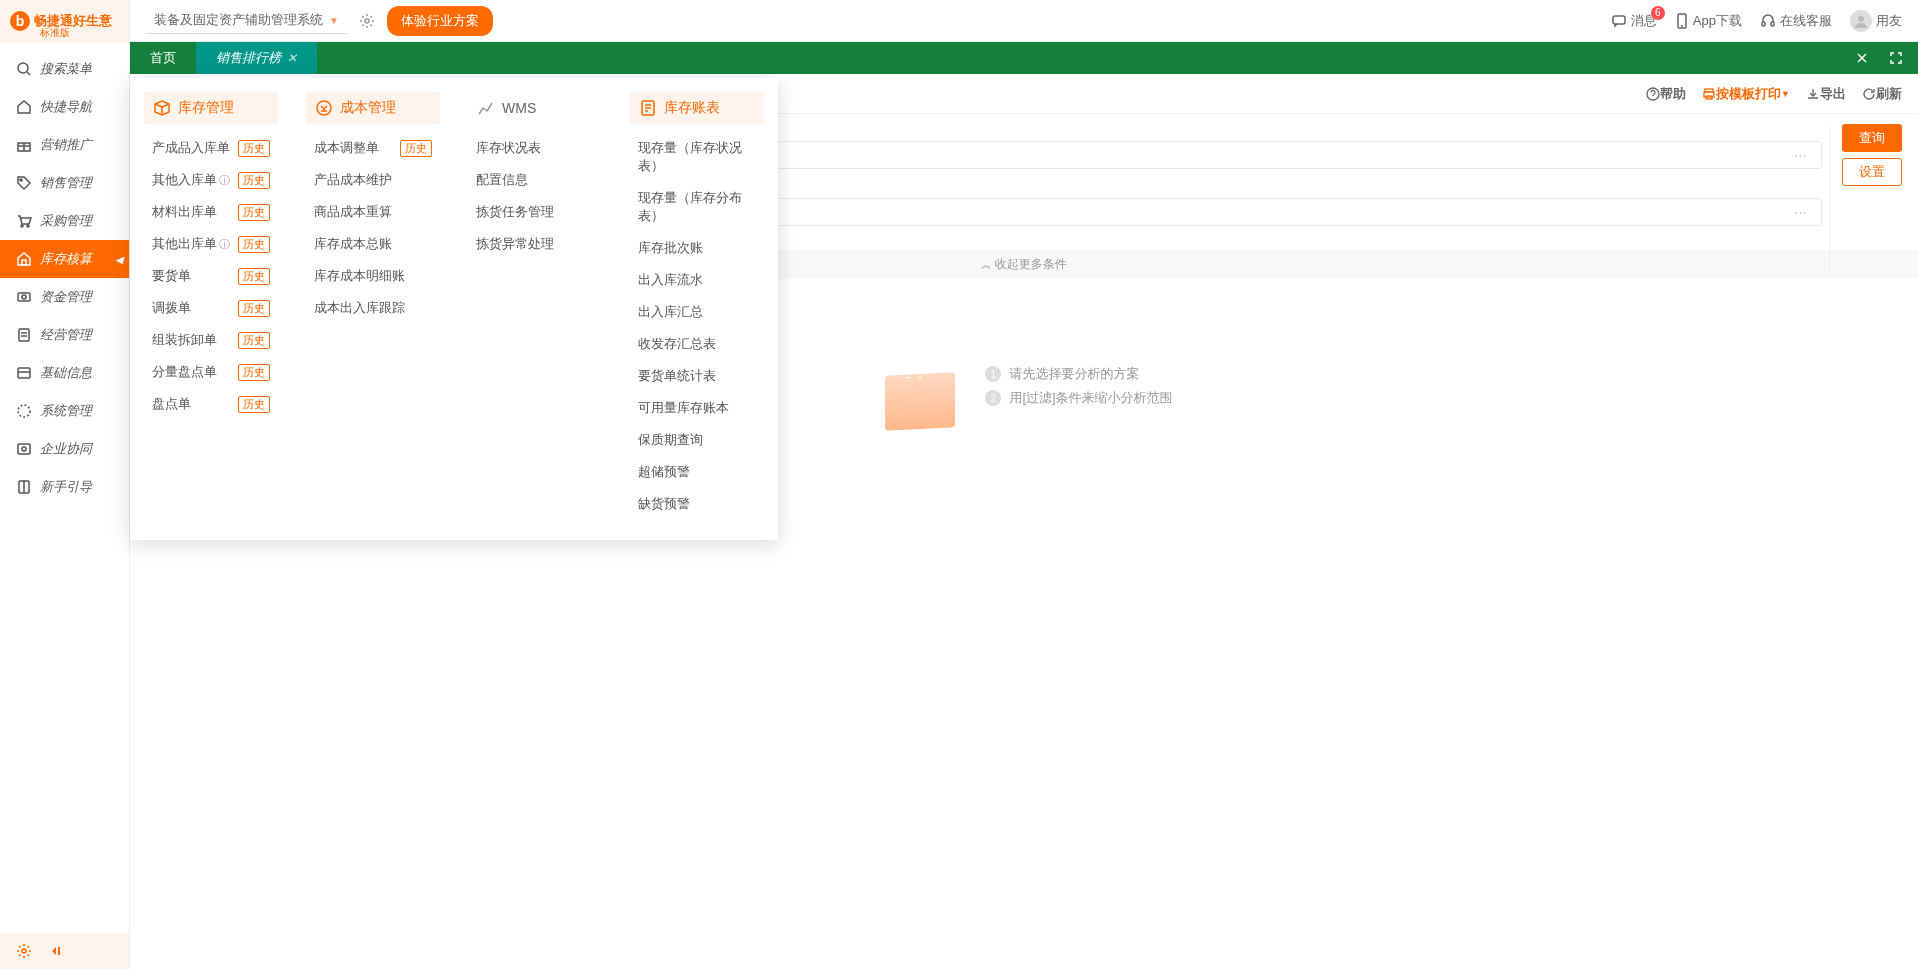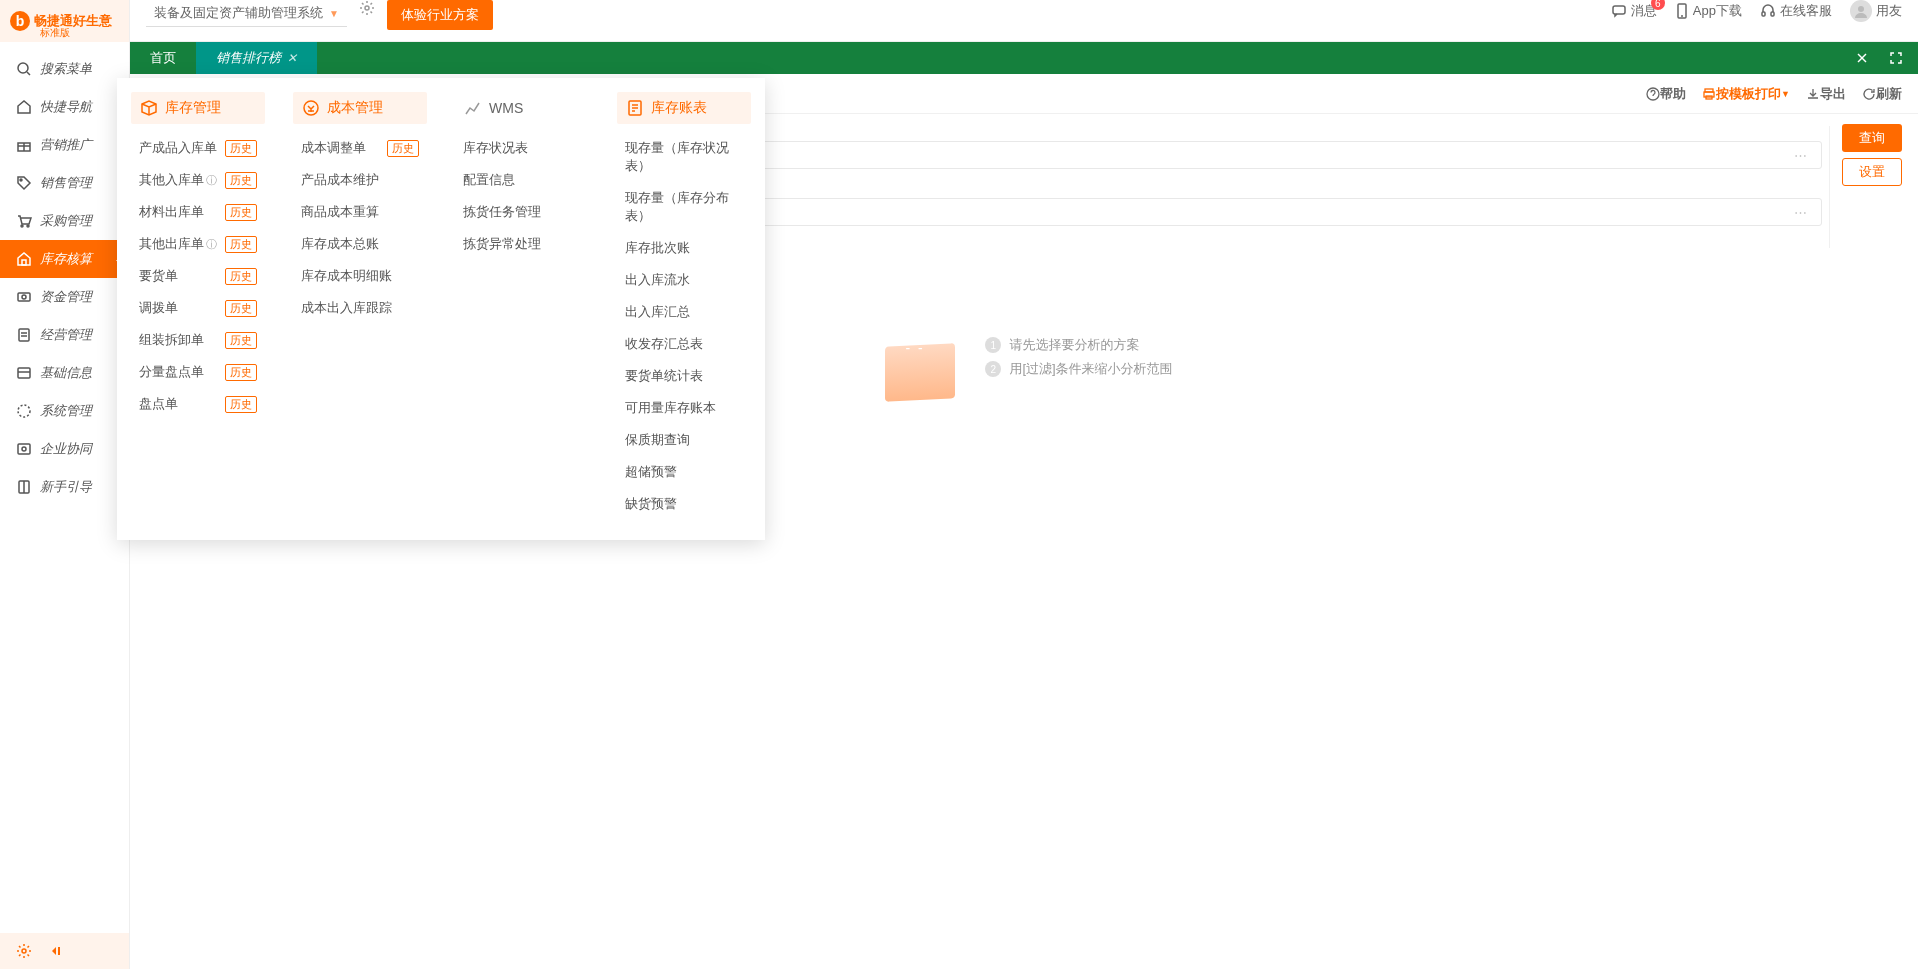--- a/index.html
+++ b/index.html
@@ -14,24 +14,24 @@
 .logo-icon { width: 20px; height: 20px; background: #ff6a00; border-radius: 50%; display: inline-flex; align-items: center; justify-content: center; color: #fff; font-size: 14px; }
 .side-nav { flex: 1; padding-top: 8px; }
 .side-item { display: flex; align-items: center; gap: 8px; padding: 10px 16px; cursor: pointer; color: #555; position: relative; font-style: italic; }
 .side-item.active { background: #ff6a00; color: #fff; }
 .side-item .icon { width: 16px; height: 16px; display: inline-flex; align-items: center; justify-content: center; }
 .side-item .arrow { position: absolute; right: 6px; font-size: 10px; }
 .side-footer { height: 36px; background: #fff3eb; display: flex; align-items: center; gap: 18px; padding: 0 16px; color: #ff6a00; }
 
 
 .main { flex: 1; display: flex; flex-direction: column; min-width: 0; }
-.topbar { height: 42px; display: flex; align-items: flex-start; padding: 0 16px; gap: 12px; border-bottom: 1px solid #eee; }
+.topbar { height: 42px; display: flex; align-items: center; padding: 0 16px; gap: 12px; border-bottom: 1px solid #eee; }
 .sys-select { display: flex; align-items: center; gap: 6px; padding: 4px 8px; border-bottom: 1px solid #ddd; color: #666; font-size: 13px; min-width: 190px; justify-content: space-between; }
 .gear-icon { color: #999; cursor: pointer; }
-.orange-btn { background: #ff6a00; color: #fff; border: none; padding: 6px 14px; border-radius: 2px; cursor: pointer; font-size: 13px; }
+.orange-btn { background: #ff6a00; color: #fff; border: none; padding: 6px 14px; border-radius: 12px; cursor: pointer; font-size: 13px; }
 .topbar-right { margin-left: auto; display: flex; align-items: center; gap: 18px; color: #666; font-size: 13px; }
 .tb-item { display: flex; align-items: center; gap: 4px; cursor: pointer; position: relative; }
 .badge { position: absolute; top: -6px; right: -8px; background: #ff4d4f; color: #fff; border-radius: 8px; font-size: 10px; min-width: 14px; height: 14px; display: flex; align-items: center; justify-content: center; padding: 0 3px; }
 .avatar { width: 22px; height: 22px; border-radius: 50%; background: #ddd; display: flex; align-items: center; justify-content: center; color: #999; font-size: 12px; }
 
 
 .tabbar { height: 32px; background: #15803d; display: flex; align-items: center; color: #fff; position: relative; }
 .tab { padding: 0 20px; height: 100%; display: flex; align-items: center; gap: 6px; cursor: pointer; font-size: 13px; }
 .tab.active { background: #009688; font-style: italic; }
 .tab .close { font-size: 12px; opacity: 0.8; }
@@ -51,21 +51,21 @@
 .filter-input { flex: 1; height: 28px; border: 1px solid #e8e8e8; border-radius: 3px; padding: 0 8px; display: flex; align-items: center; justify-content: space-between; color: #999; min-width: 0; }
 .filter-input .chev { font-size: 10px; color: #ff9a5a; }
 .tag-chip { background: #f5f5f5; padding: 2px 6px; border-radius: 2px; font-size: 12px; color: #666; display: inline-flex; align-items: center; gap: 4px; }
 .tag-chip .x { cursor: pointer; color: #999; }
 .action-col { width: 60px; display: flex; flex-direction: column; gap: 6px; }
 .btn-query { background: #ff6a00; color: #fff; border: none; padding: 5px 0; border-radius: 3px; cursor: pointer; font-size: 13px; }
 .btn-set { background: #fff; color: #ff6a00; border: 1px solid #ff6a00; padding: 4px 0; border-radius: 3px; cursor: pointer; font-size: 13px; }
 .collapse-bar { text-align: center; padding: 6px 0; background: #f8f8f8; color: #999; font-size: 12px; cursor: pointer; margin: 0 -16px; }
 
 
-.mega-menu { position: absolute; top: 78px; left: 117px; width: 648px; background: #fff; box-shadow: 0 4px 20px rgba(0,0,0,0.15); z-index: 100; padding: 14px 0 20px; display: flex; }
+.mega-menu { position: absolute; top: 78px; left: 130px; width: 648px; background: #fff; box-shadow: 0 4px 20px rgba(0,0,0,0.15); z-index: 100; padding: 14px 0 20px; display: flex; }
 .mega-col { flex: 1; padding: 0 14px; }
 .mega-header { display: flex; align-items: center; gap: 6px; padding: 6px 8px; background: #fff3eb; color: #ff6a00; font-size: 14px; font-weight: 500; border-radius: 2px; margin-bottom: 8px; }
 .mega-header.plain { background: transparent; color: #666; }
 .mega-header .hicon { width: 20px; height: 20px; }
 .mega-item { display: flex; align-items: center; justify-content: space-between; padding: 7px 8px; color: #555; cursor: pointer; font-size: 13px; }
 .hist-tag { border: 1px solid #ff6a00; color: #ff6a00; font-size: 11px; padding: 0 4px; border-radius: 2px; }
 .info-icon { font-size: 11px; color: #aaa; margin-left: 2px; }
 
 
 .empty-state { padding: 60px 0; display: flex; align-items: center; justify-content: center; gap: 20px; }
@@ -374,20 +374,24 @@
             <span class="dots">⋯</span>
           </div>
         </div>
         <div class="action-col"></div>
       </div>
       <div class="filter-row">
         <div class="filter-group" style="max-width:300px;"></div>
         <div class="filter-group"></div>
         <div class="action-col"></div>
       </div>
+      <div class="collapse-bar">
+        <span style="font-size:10px;">︽</span>
+        <span>收起更多条件</span>
+      </div>
     </div>
 
     <div class="empty-state">
       <div class="empty-img">
         <div class="empty-box"></div>
         <div class="empty-face">- -</div>
       </div>
       <div class="empty-steps">
         <div class="step">
             <span class="step-num">1</span>

